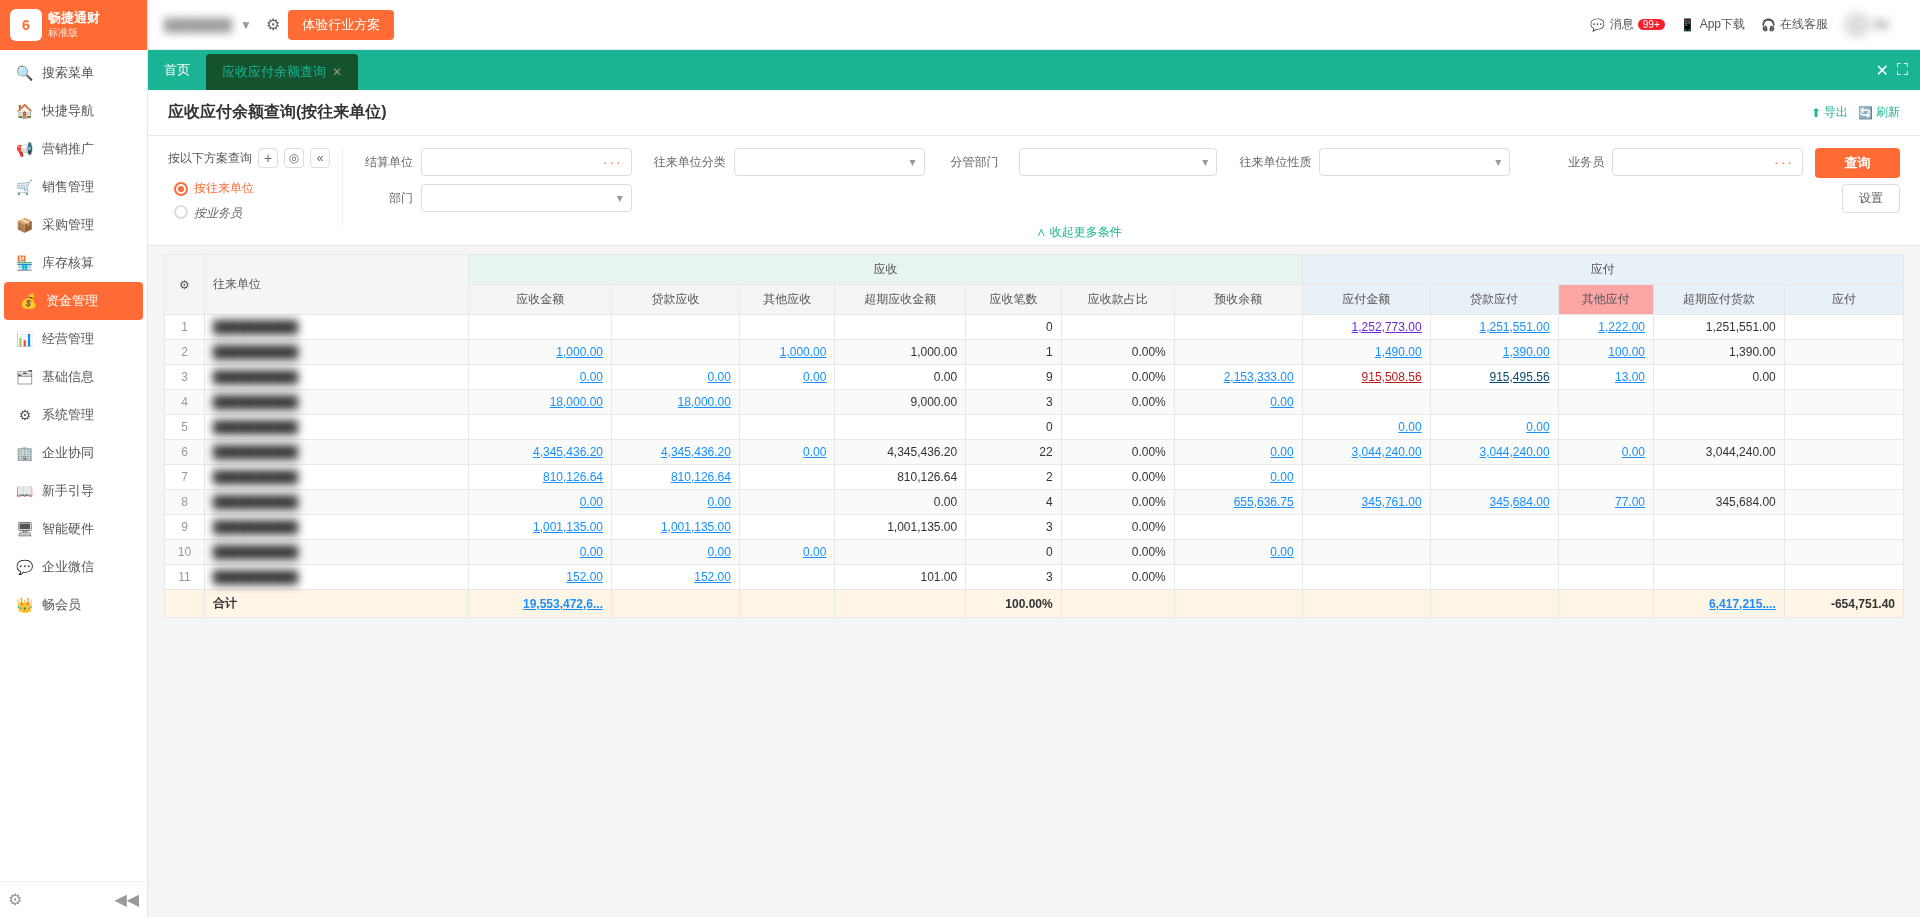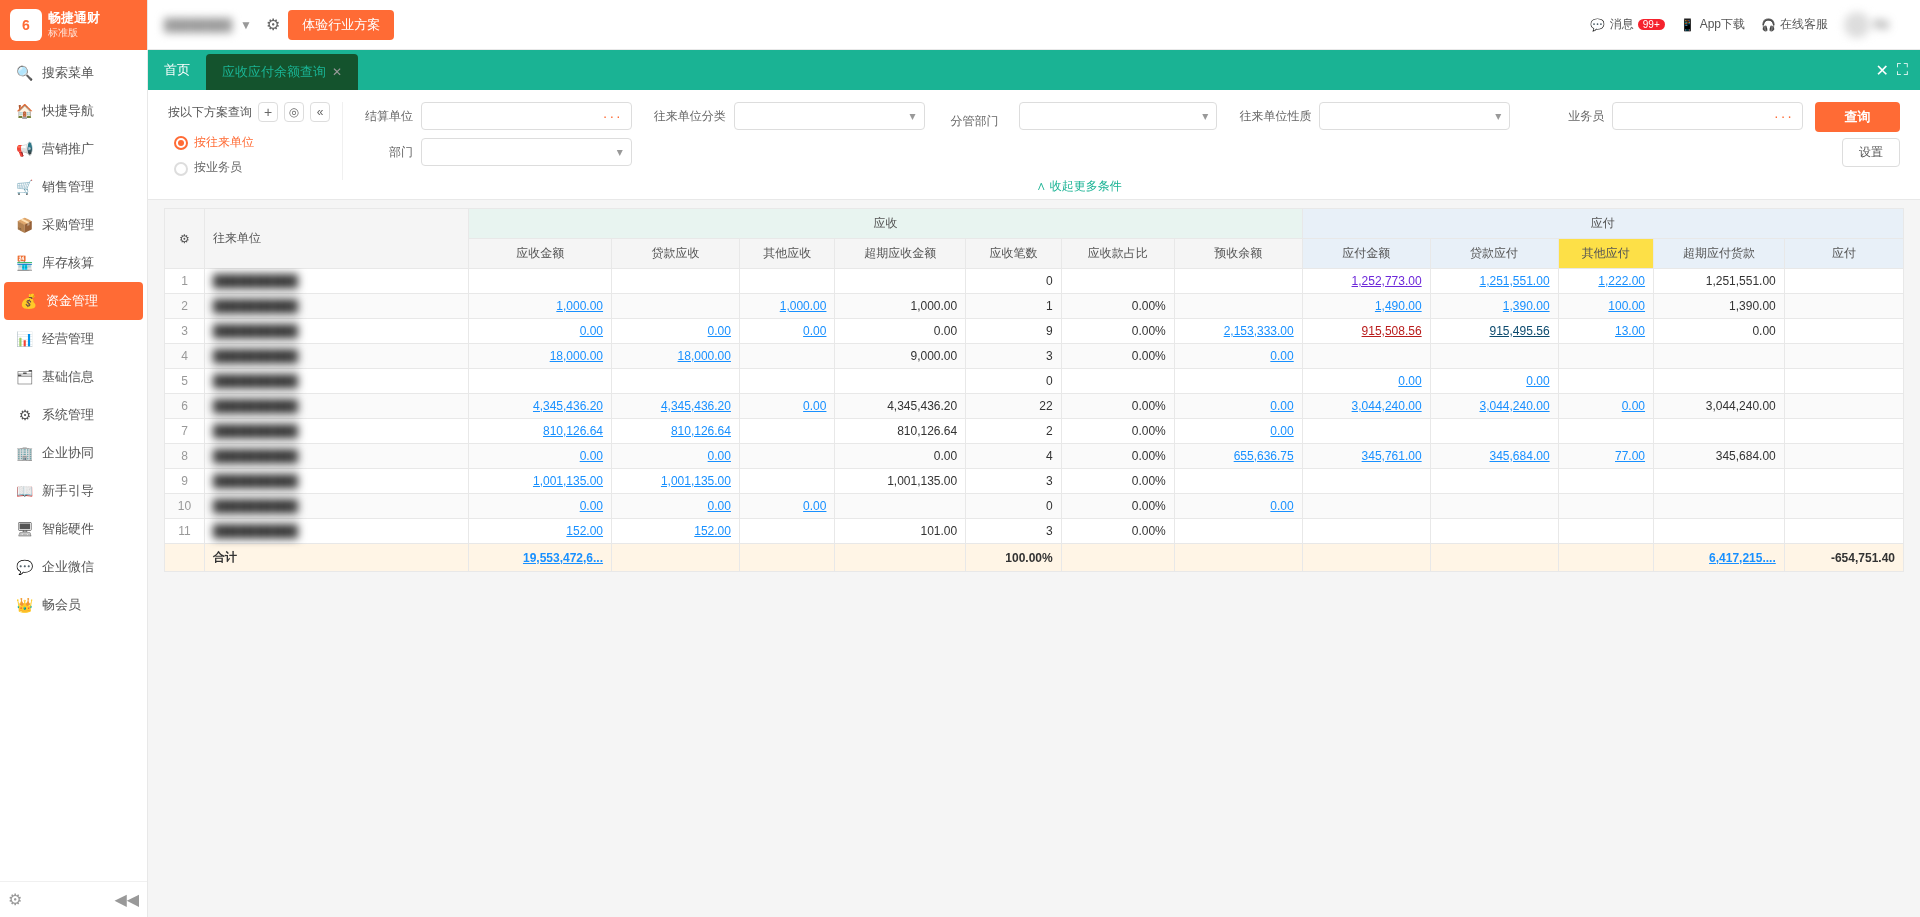--- a/index.html
+++ b/index.html
@@ -189,38 +189,51 @@
       </div>
       <div style="flex:1;"></div>
       <div style="display:flex;align-items:center;padding:0 12px;gap:8px;">
         <span style="color:#fff;font-size:16px;cursor:pointer;">✕</span>
         <span style="color:#fff;font-size:16px;cursor:pointer;">⛶</span>
       </div>
     </div>
 
     <div class="page-content">
 
+      <div class="page-header" style="position:relative;">
+        <span class="page-title">应收应付余额查询(按往来单位)</span>
+        <div style="display:flex;gap:10px;align-items:center;">
+          <button class="header-btn">
+            <span>⬆</span>
+            <span>导出</span>
+          </button>
+          <button class="header-btn">
+            <span>🔄</span>
+            <span>刷新</span>
+          </button>
+        </div>
+      </div>
 
       <div style="background:#fff;padding:12px 20px 0 20px;border-bottom:1px solid #e8e8e8;position:relative;">
         <div style="display:flex;gap:0;align-items:flex-start;">
 
           <div style="min-width:160px;border-right:1px solid #f0f0f0;padding-right:12px;margin-right:12px;">
             <div style="display:flex;align-items:center;gap:6px;margin-bottom:8px;">
               <span style="font-size:12px;color:#555;">按以下方案查询</span>
               <button style="width:20px;height:20px;border:1px solid #ddd;border-radius:4px;background:#fff;cursor:pointer;display:flex;align-items:center;justify-content:center;font-size:14px;color:#666;">+</button>
               <button style="width:20px;height:20px;border:1px solid #ddd;border-radius:4px;background:#fff;cursor:pointer;display:flex;align-items:center;justify-content:center;font-size:12px;color:#666;">◎</button>
               <button style="width:20px;height:20px;border:1px solid #ddd;border-radius:4px;background:#fff;cursor:pointer;display:flex;align-items:center;justify-content:center;font-size:12px;color:#666;">«</button>
             </div>
             <div style="display:flex;align-items:center;gap:6px;padding:4px 6px;cursor:pointer;">
               <div style="width:14px;height:14px;border-radius:50%;border:2px solid #ff6b35;display:flex;align-items:center;justify-content:center;">
                 <div style="width:6px;height:6px;background:#ff6b35;border-radius:50%;"></div>
               </div>
               <span style="color:#ff6b35;font-size:12px;">按往来单位</span>
             </div>
-            <div style="display:flex;align-items:flex-end;gap:6px;padding:4px 6px;cursor:pointer;">
+            <div style="display:flex;align-items:flex-start;gap:6px;padding:4px 6px;cursor:pointer;font-style:italic;">
               <div style="width:14px;height:14px;border-radius:50%;border:2px solid #ddd;"></div>
               <span style="color:#666;font-size:12px;">按业务员</span>
             </div>
           </div>
 
           <div style="flex:1;">
             <div style="display:grid;grid-template-columns:1fr 1fr 1fr 1fr 1fr;gap:8px 16px;margin-bottom:8px;">
 
               <div style="display:flex;align-items:center;gap:8px;">
                 <span style="min-width:58px;text-align:right;color:#666;font-size:12px;">结算单位</span>
@@ -228,21 +241,21 @@
                   <span style="color:#ff6b35;letter-spacing:2px;font-size:14px;">···</span>
                 </div>
               </div>
               <div style="display:flex;align-items:center;gap:8px;">
                 <span style="min-width:78px;text-align:right;color:#666;font-size:12px;">往来单位分类</span>
                 <div style="flex:1;height:28px;border:1px solid #ddd;border-radius:4px;display:flex;align-items:center;padding:0 8px;background:#fff;cursor:pointer;justify-content:flex-end;">
                   <span style="color:#999;font-size:12px;">▾</span>
                 </div>
               </div>
 
-              <div style="display:flex;align-items:flex-end;gap:20px;">
+              <div style="display:flex;align-items:center;gap:20px;">
                 <span style="min-width:58px;text-align:right;color:#666;font-size:12px;">分管部门</span>
                 <div style="flex:1;height:28px;border:1px solid #ddd;border-radius:4px;display:flex;align-items:center;padding:0 8px;background:#fff;cursor:pointer;justify-content:flex-end;">
                   <span style="color:#999;font-size:12px;">▾</span>
                 </div>
               </div>
               <div style="display:flex;align-items:center;gap:8px;">
                 <span style="min-width:78px;text-align:right;color:#666;font-size:12px;">往来单位性质</span>
                 <div style="flex:1;height:28px;border:1px solid #ddd;border-radius:4px;display:flex;align-items:center;padding:0 8px;background:#fff;cursor:pointer;justify-content:flex-end;">
                   <span style="color:#999;font-size:12px;">▾</span>
                 </div>
@@ -289,21 +302,21 @@
               <tr>
                 <th>应收金额</th>
                 <th>贷款应收</th>
                 <th>其他应收</th>
                 <th>超期应收金额</th>
                 <th>应收笔数</th>
                 <th>应收款占比</th>
                 <th>预收余额</th>
                 <th style="background:#e8f0f8;">应付金额</th>
                 <th style="background:#e8f0f8;">贷款应付</th>
-                <th style="background:#fde047;">其他应付</th>
+                <th style="background:#fca5a5;">其他应付</th>
                 <th style="background:#e8f0f8;">超期应付货款</th>
                 <th style="background:#e8f0f8;">应付</th>
               </tr>
             </thead>
             <tbody id="table-body">
             <tr>
     <td class="col-index">1</td>
     <td class="col-name blurred" style="padding-left:8px;min-width:160px;">██████████</td>
     <td></td>
     <td></td>

